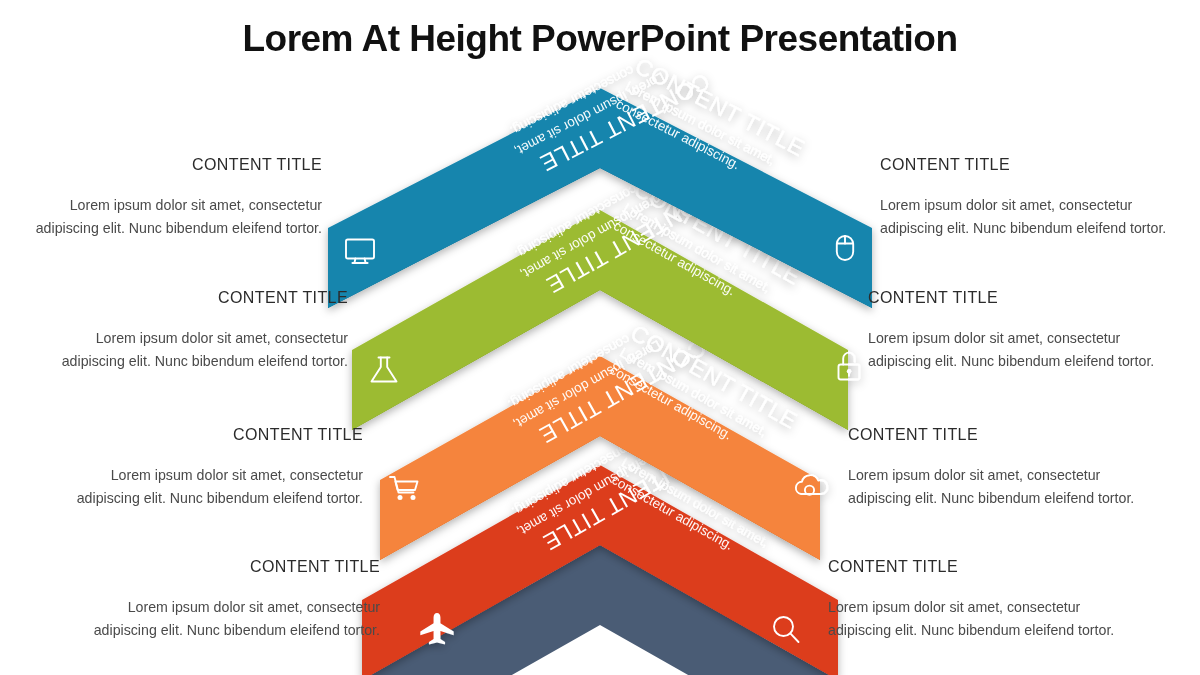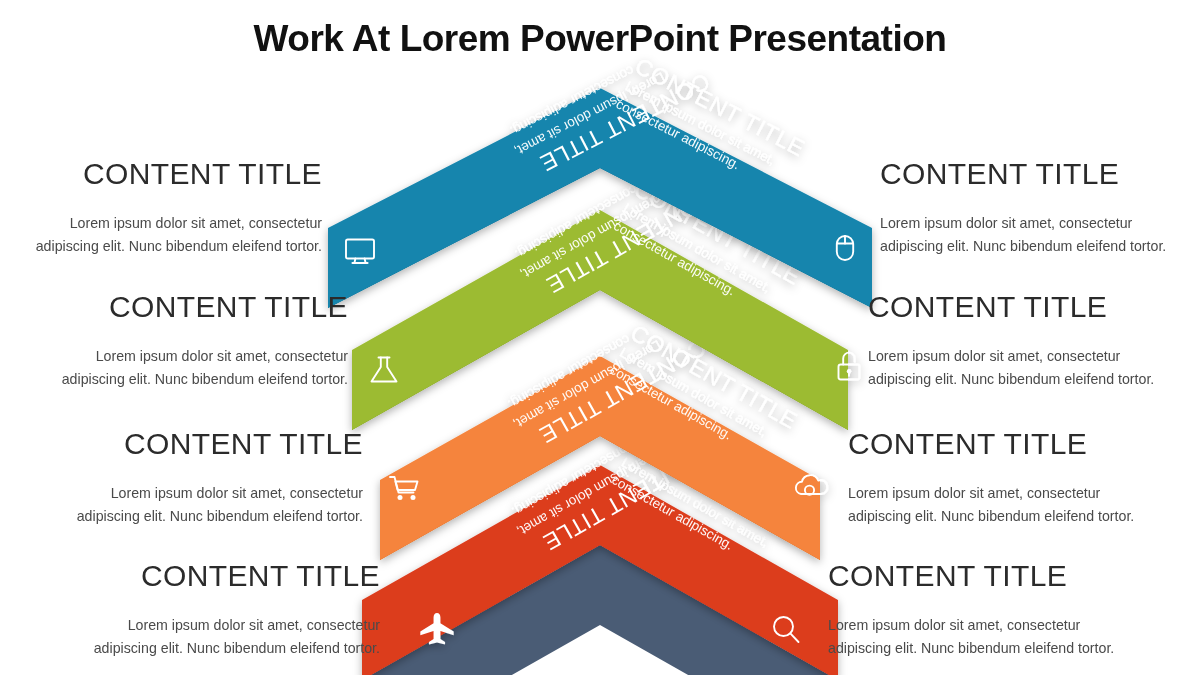--- a/index.html
+++ b/index.html
@@ -36,21 +36,21 @@
   .side-block {
     position: absolute;
     width: 300px;
   }
   .side-block.left  { text-align: right; }
   .side-block.right { text-align: left;  }
 
   .sb-title {
     font-family: "Liberation Sans", sans-serif;
     font-weight: 400;
-    font-size: 30px;
+    font-size: 16px;
     color: #2b2b2b;
     letter-spacing: 0.4px;
     line-height: 1.25;
     white-space: nowrap;
   }
   .sb-body {
     margin-top: 19px;
     font-family: "Liberation Sans", sans-serif;
     font-weight: 400;
     font-size: 14.2px;
@@ -72,21 +72,21 @@
     opacity: 0.96;
   }
   .ico { fill: none; stroke: #ffffff; stroke-width: 1.9; stroke-linecap: round; stroke-linejoin: round; }
   .ico-f { fill: #ffffff; stroke: none; }
 </style>
 </head>
 <body>
 
 <div id="stage">
 
-  <div class="title">Work At Lorem PowerPoint Presentation</div>
+  <div class="title">Lorem At Height PowerPoint Presentation</div>
 
   <svg id="diagram" viewBox="0 0 1200 675">
     <defs>
       <filter id="softShadow" x="-30%" y="-30%" width="160%" height="160%">
         <feDropShadow dx="0" dy="3" stdDeviation="4" flood-color="#000000" flood-opacity="0.30"></feDropShadow>
       </filter>
     </defs>
 
     <g class="hit">
       <polygon points="600,545 838,680 838,760 600,625 362,760 362,680" fill="#4A5C75"></polygon>

